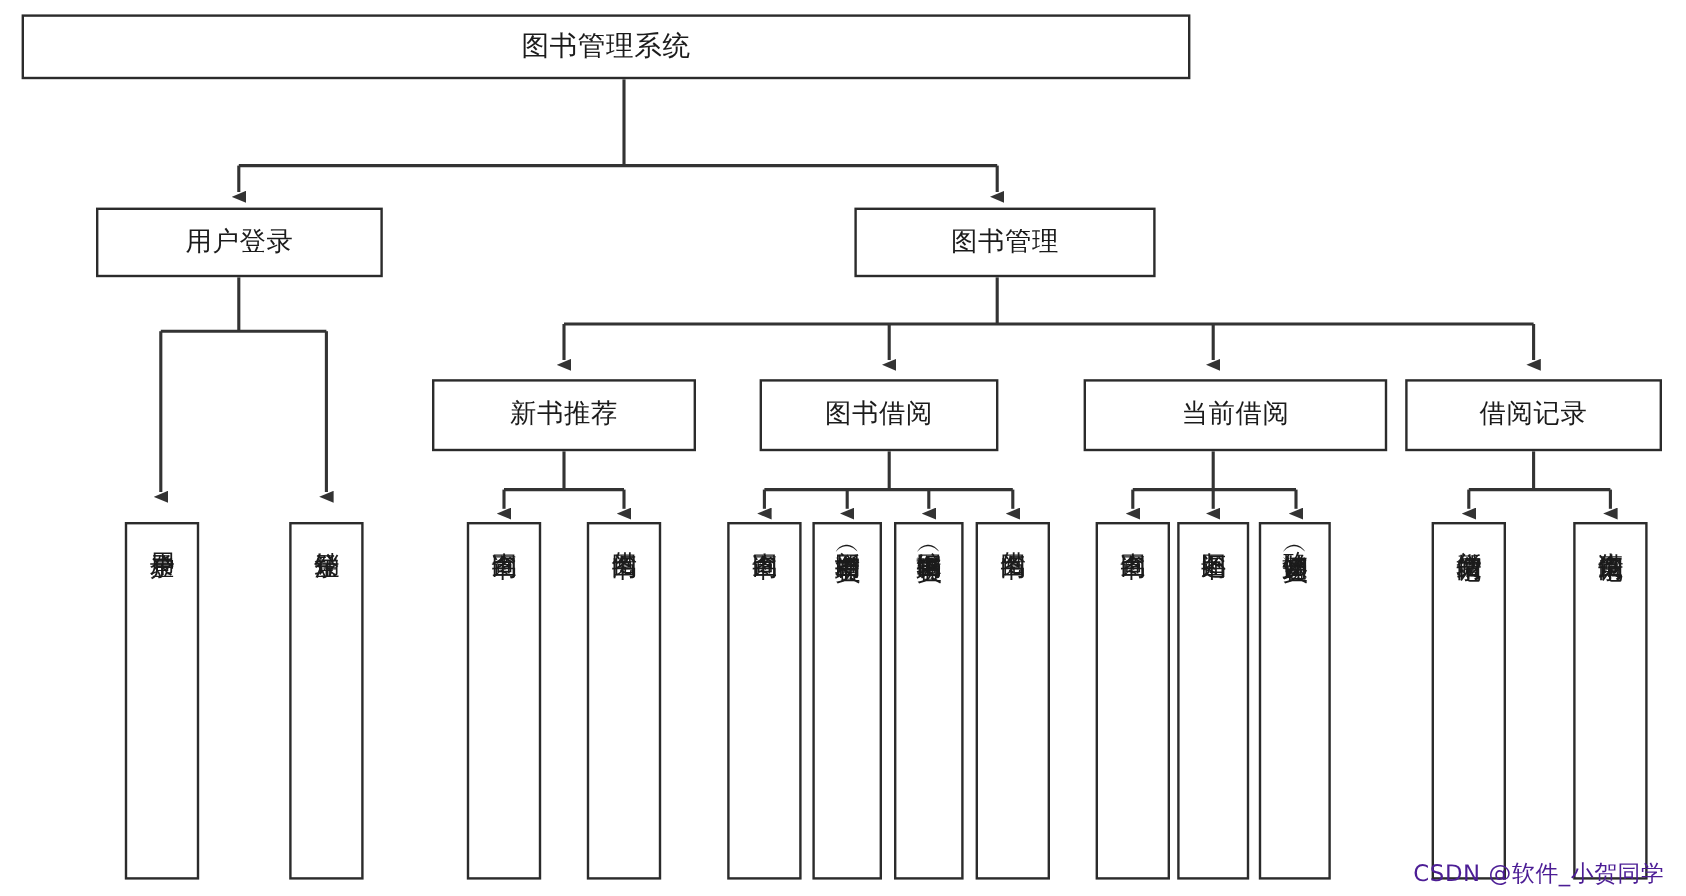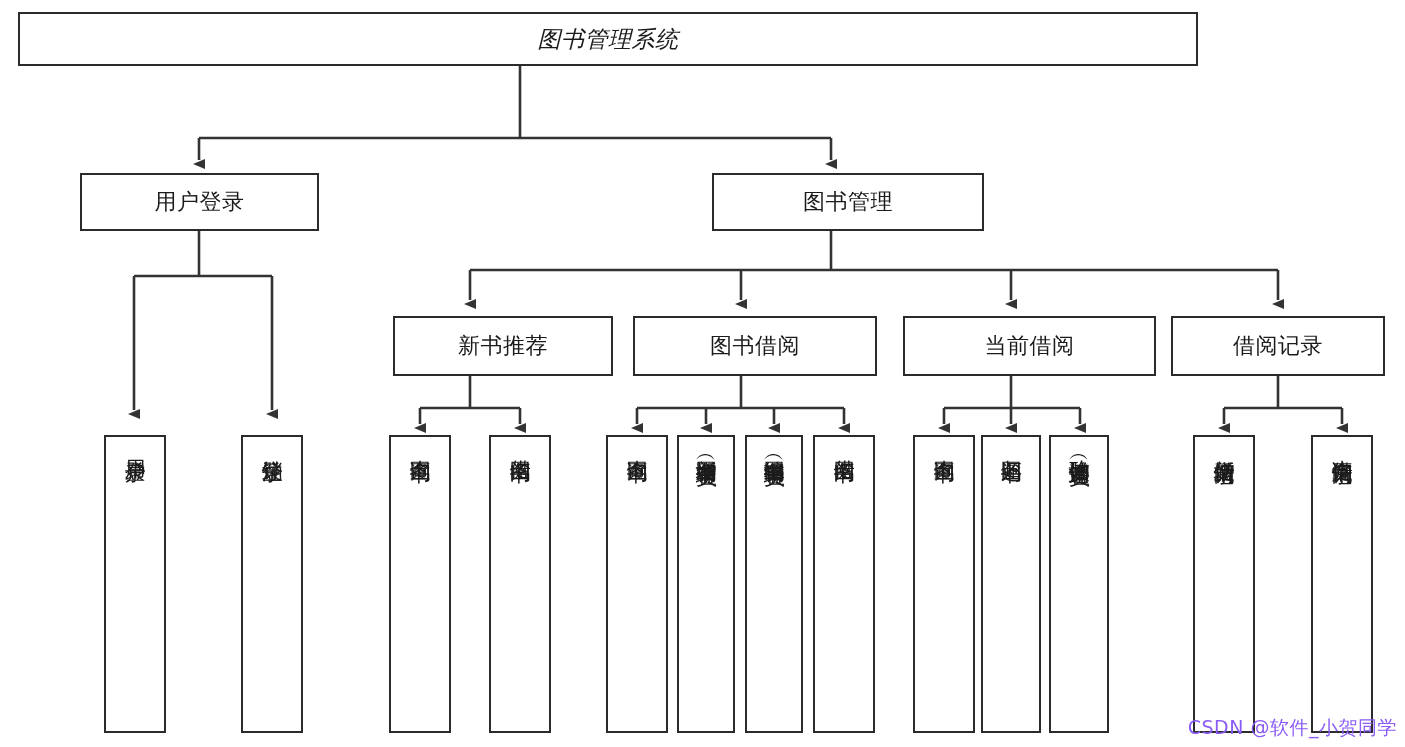--- a/index.html
+++ b/index.html
@@ -50,24 +50,24 @@
   svg.edges {
     position: absolute;
     left: 0;
     top: 0;
     width: 1405px;
     height: 747px;
     pointer-events: none;
   }
   .watermark {
     position: absolute;
-    right: 8px;
+    right: 18px;
     bottom: 6px;
     font-size: 19px;
-    color: #8b5cf6;
+    color: #4c1d95;
     white-space: nowrap;
     letter-spacing: 0.5px;
   }
 </style>
 </head>
 <body>
 
 <div id="canvas">
 
   <svg class="edges" viewBox="0 0 1405 747">
@@ -113,35 +113,35 @@
       <path d="M1011,408 L1011,424" marker-end="url(#arrow)"></path>
       <path d="M1080,408 L1080,424" marker-end="url(#arrow)"></path>
 
       <path d="M1278,376 L1278,408"></path>
       <path d="M1224,408 L1342,408"></path>
       <path d="M1224,408 L1224,424" marker-end="url(#arrow)"></path>
       <path d="M1342,408 L1342,424" marker-end="url(#arrow)"></path>
     </g>
   </svg>
 
-  <div class="node root" style="left:18px; top:12px; width:1180px; height:54px;font-style:italic;">
+  <div class="node root" style="left:18px; top:12px; width:974px; height:54px;">
     <span class="label">图书管理系统</span>
   </div>
 
   <div class="node" style="left:80px; top:173px; width:239px; height:58px;">
     <span class="label">用户登录</span>
   </div>
-  <div class="node" style="left:712px; top:173px; width:272px; height:58px;">
+  <div class="node" style="left:712px; top:173px; width:251px; height:58px;">
     <span class="label">图书管理</span>
   </div>
 
-  <div class="node" style="left:360px; top:316px; width:220px; height:60px;margin-left:33px;">
+  <div class="node" style="left:360px; top:316px; width:220px; height:60px;">
     <span class="label">新书推荐</span>
   </div>
-  <div class="node" style="left:633px; top:316px; width:244px; height:60px;">
+  <div class="node" style="left:633px; top:316px; width:199px; height:60px;">
     <span class="label">图书借阅</span>
   </div>
   <div class="node" style="left:903px; top:316px; width:253px; height:60px;">
     <span class="label">当前借阅</span>
   </div>
   <div class="node" style="left:1171px; top:316px; width:214px; height:60px;text-align:right;">
     <span class="label">借阅记录</span>
   </div>
 
   <div class="node leaf" style="left:104px; top:435px; width:62px; height:298px;">

